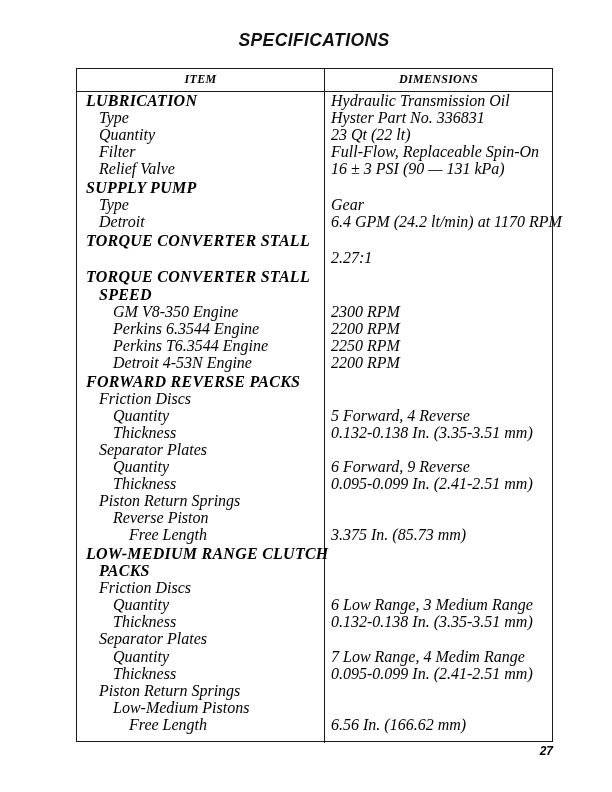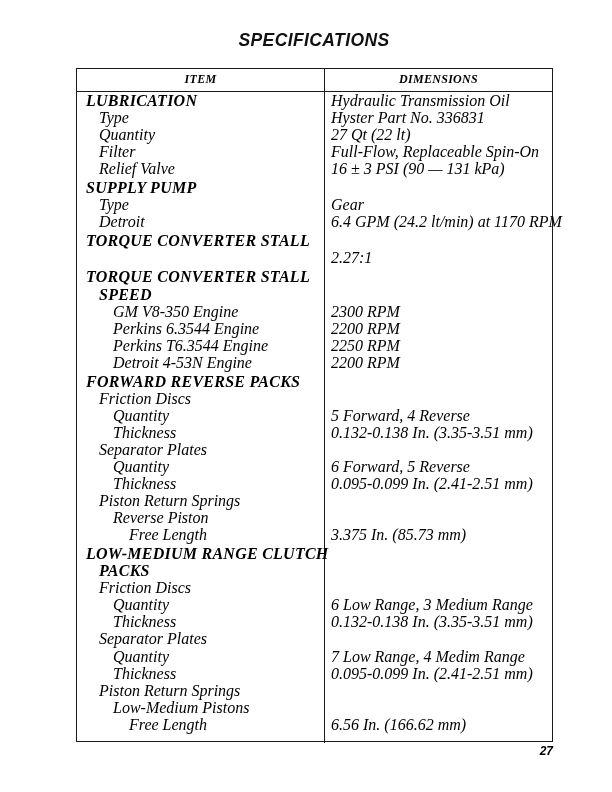--- a/index.html
+++ b/index.html
@@ -144,21 +144,21 @@
         <div class="row">
           <div class="item lvl0">LUBRICATION</div>
           <div class="dim">Hydraulic Transmission Oil</div>
         </div>
         <div class="row">
           <div class="item lvl1">Type</div>
           <div class="dim">Hyster Part No. 336831</div>
         </div>
         <div class="row">
           <div class="item lvl1">Quantity</div>
-          <div class="dim">27 Qt  (22 lt)</div>
+          <div class="dim">23 Qt  (22 lt)</div>
         </div>
         <div class="row">
           <div class="item lvl1">Filter</div>
           <div class="dim">Full-Flow, Replaceable Spin-On</div>
         </div>
         <div class="row">
           <div class="item lvl1">Relief Valve</div>
           <div class="dim">16 ± 3 PSI (90 — 131 kPa)</div>
         </div>
         <div class="row gap">
@@ -219,21 +219,21 @@
         <div class="row">
           <div class="item lvl2">Thickness</div>
           <div class="dim">0.132-0.138 In. (3.35-3.51  mm)</div>
         </div>
         <div class="row">
           <div class="item lvl1">Separator Plates</div>
           <div class="dim"></div>
         </div>
         <div class="row">
           <div class="item lvl2">Quantity</div>
-          <div class="dim">6 Forward, 5 Reverse</div>
+          <div class="dim">6 Forward, 9 Reverse</div>
         </div>
         <div class="row">
           <div class="item lvl2">Thickness</div>
           <div class="dim">0.095-0.099 In. (2.41-2.51  mm)</div>
         </div>
         <div class="row">
           <div class="item lvl1">Piston Return Springs</div>
           <div class="dim"></div>
         </div>
         <div class="row">

